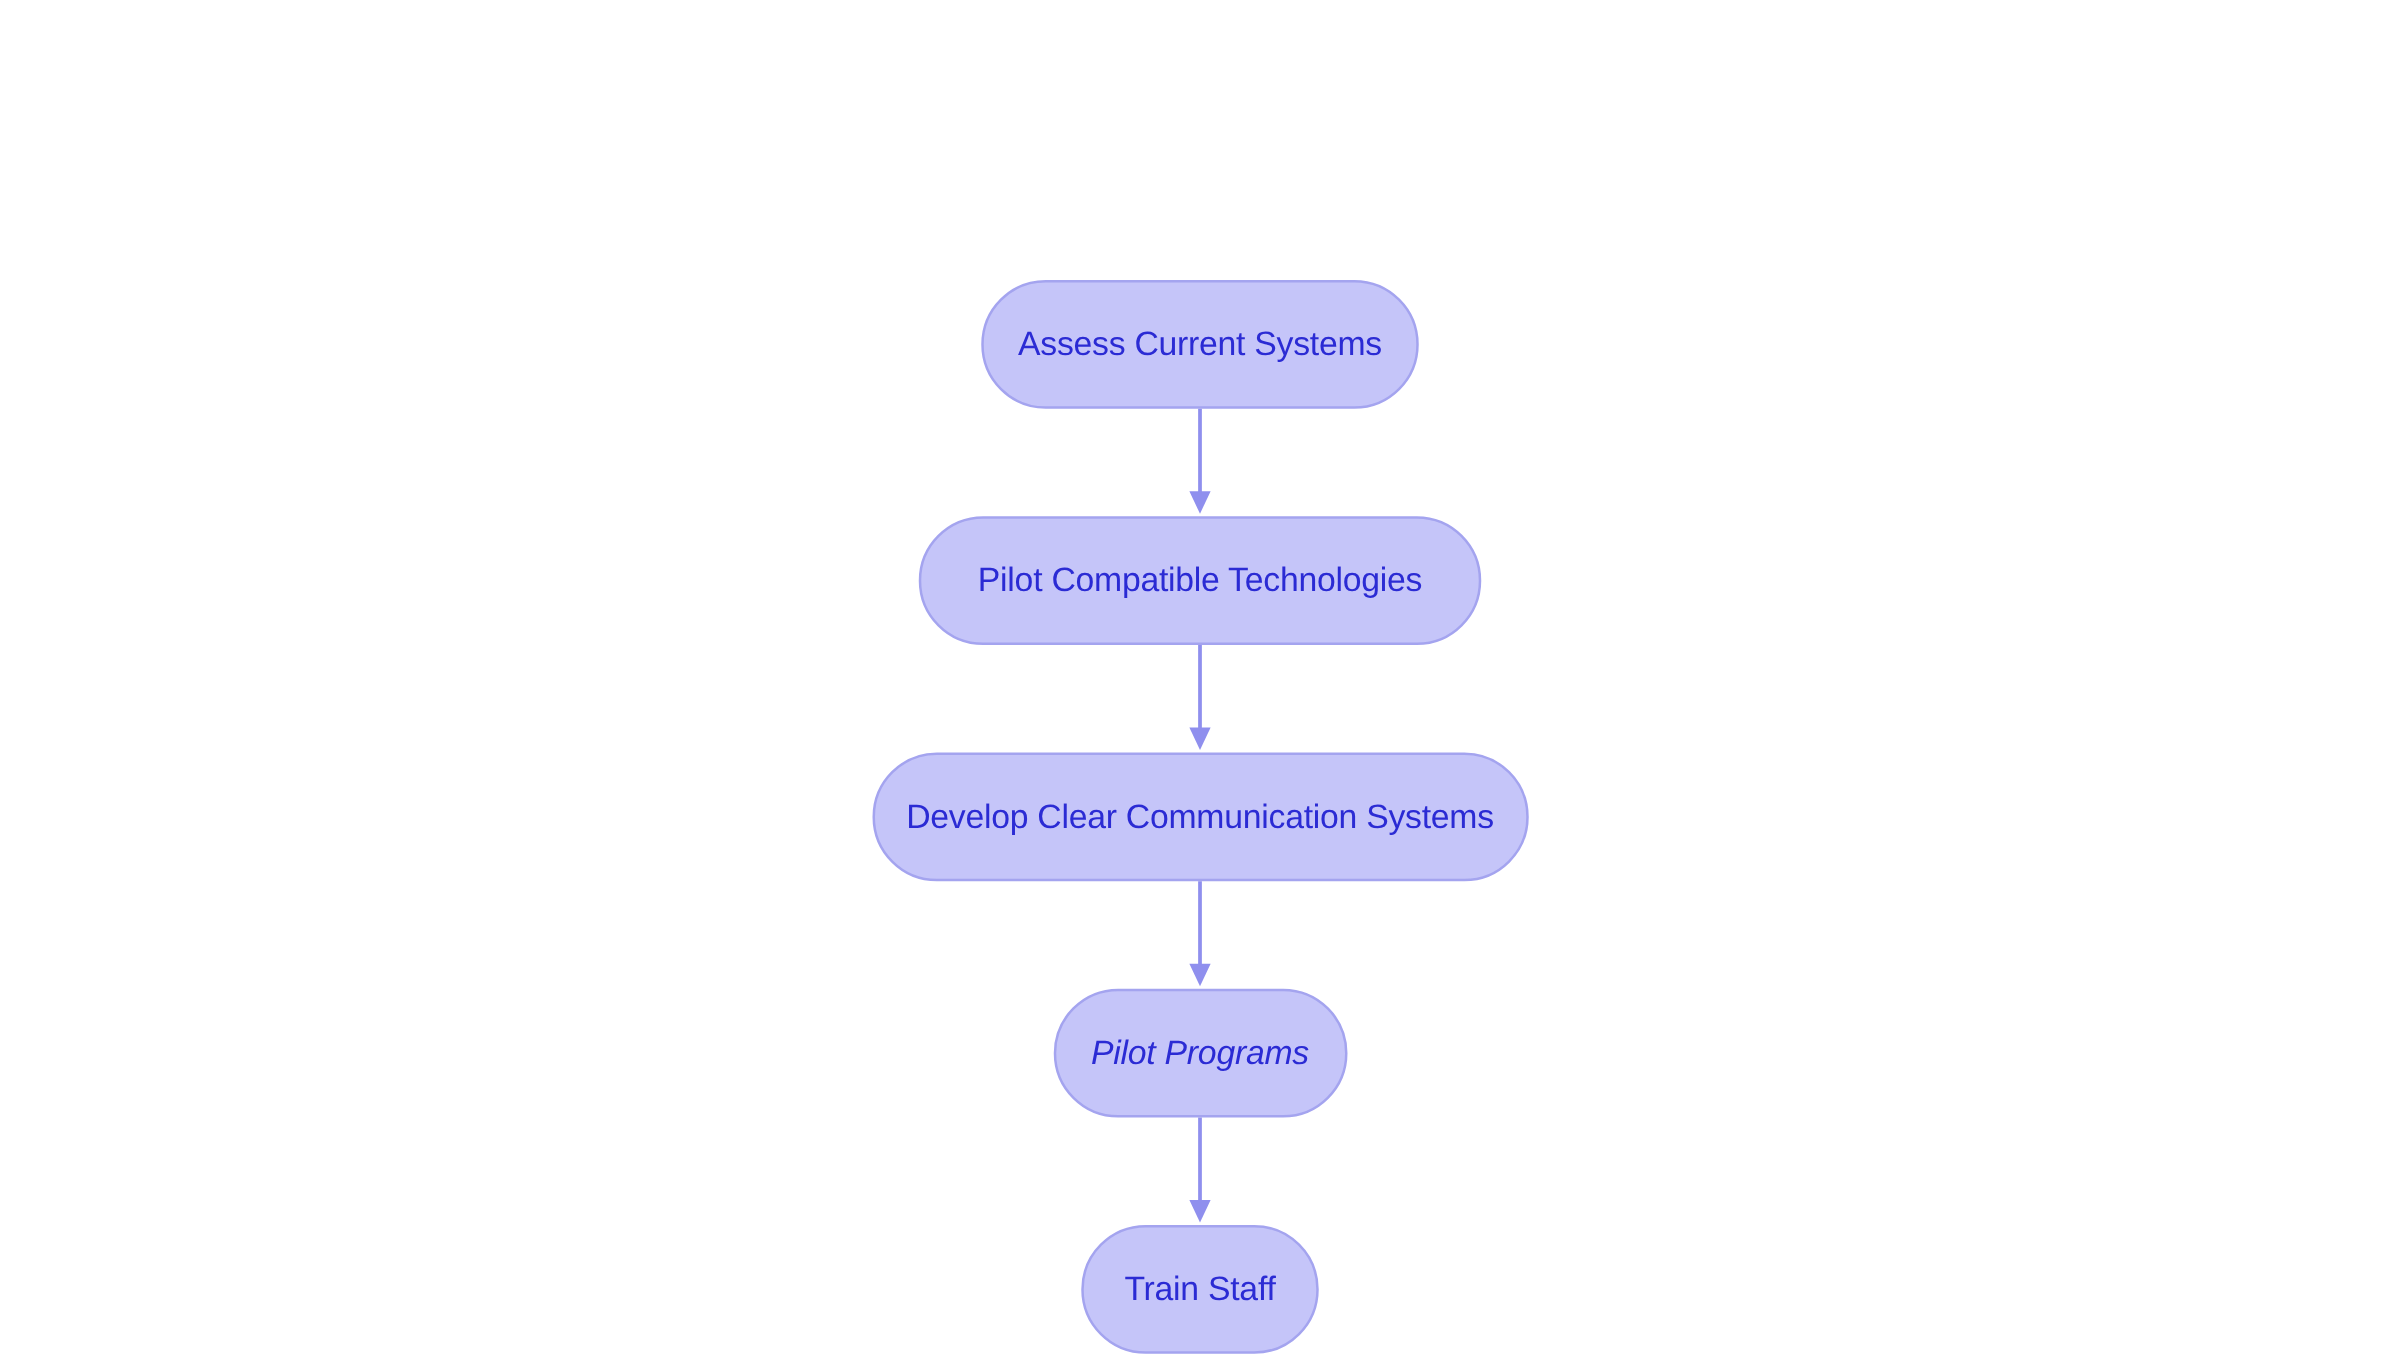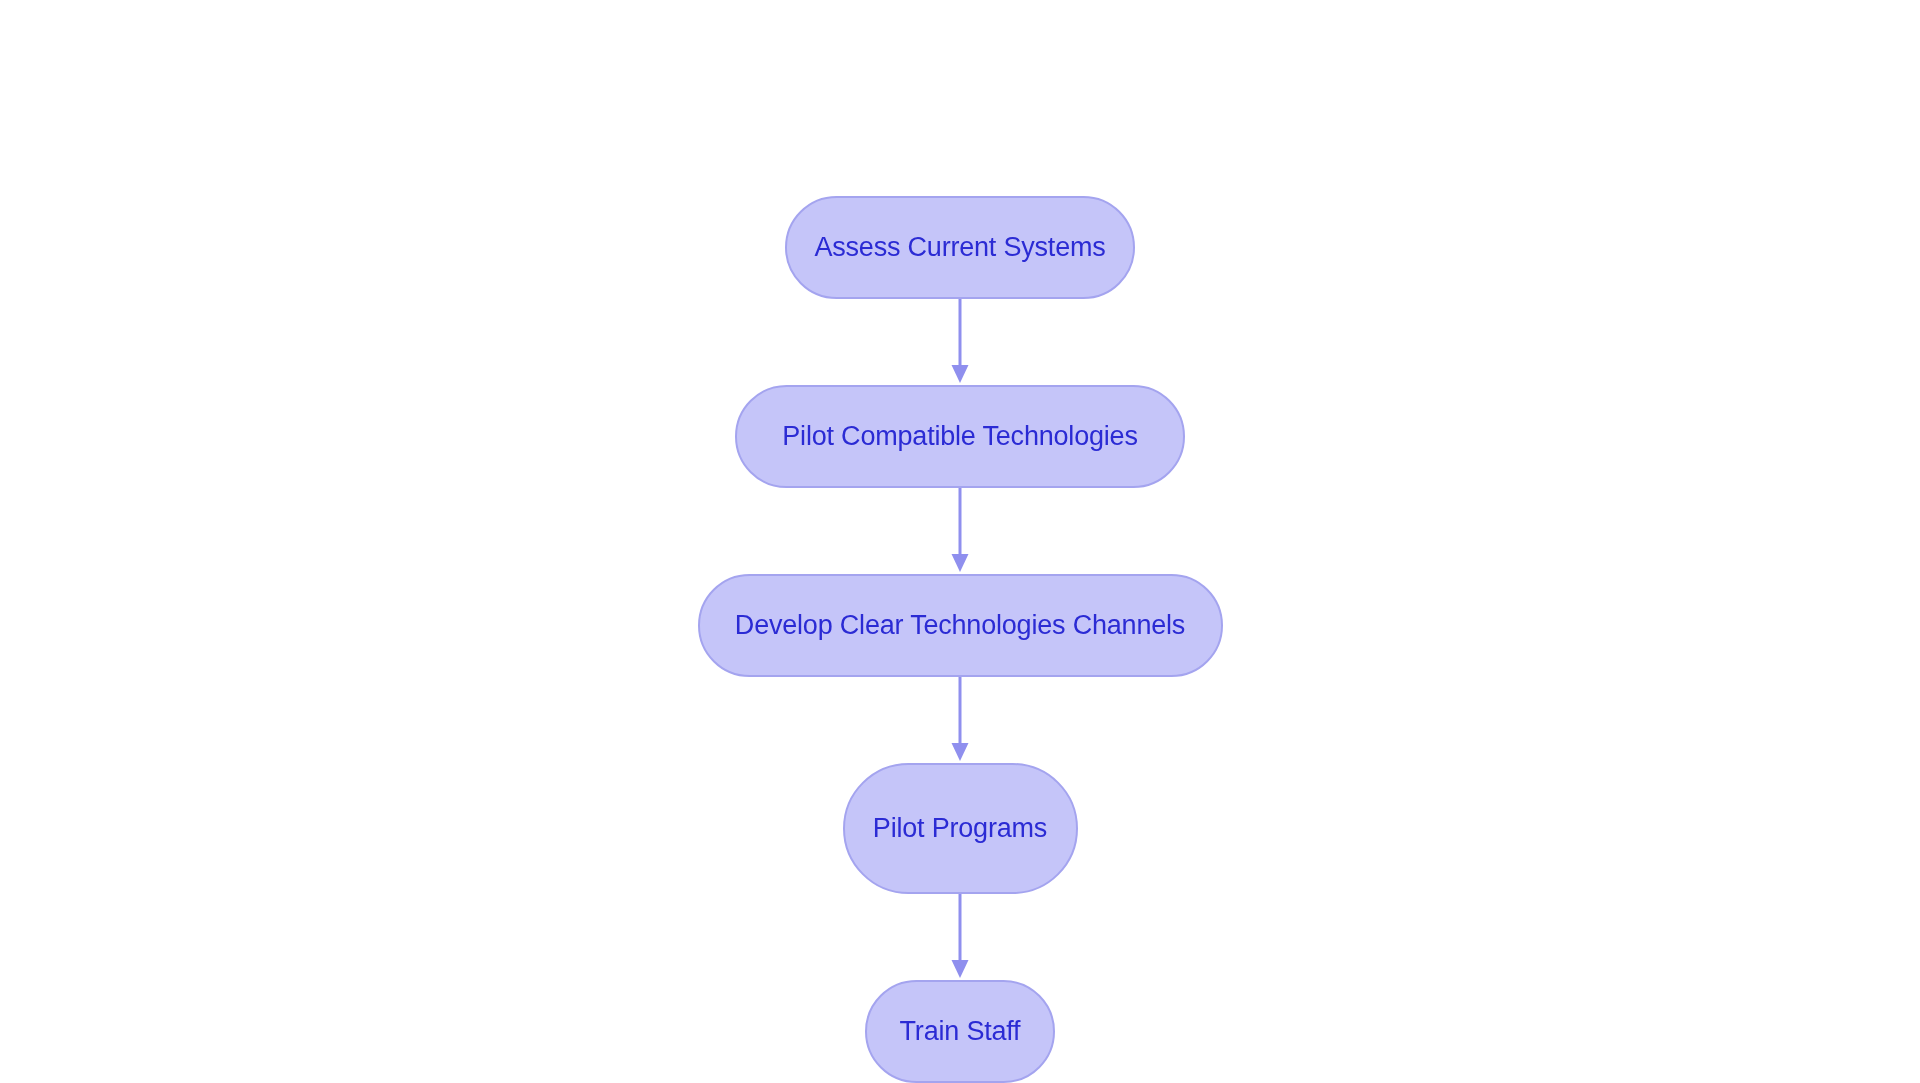--- a/index.html
+++ b/index.html
@@ -49,21 +49,21 @@
     font-family: "Liberation Sans", sans-serif;
     font-size: 27px;
     font-weight: 400;
     color: #2b2bd4;
     letter-spacing: -0.2px;
     line-height: 1;
   }
   .node-1 { width: 350px; height: 103px; }
   .node-2 { width: 450px; height: 103px; }
   .node-3 { width: 525px; height: 103px; }
-  .node-4 { width: 235px; height: 131px; }
+  .node-4 { width: 235px; height: 103px; font-style: italic; }
   .node-5 { width: 190px; height: 103px; }
 
   .connector {
     position: relative;
     width: 24px;
     height: 86px;
     flex: 0 0 auto;
     display: block;
   }
   .connector svg {
@@ -95,21 +95,21 @@
     </div>
 
     <div class="connector">
       <svg viewBox="0 0 24 86" xmlns="http://www.w3.org/2000/svg" aria-hidden="true">
         <line x1="12" y1="0" x2="12" y2="68" stroke="#8f8fee" stroke-width="3"></line>
         <polygon points="12,84 3.5,66 20.5,66" fill="#8f8fee"></polygon>
       </svg>
     </div>
 
     <div class="node node-3">
-      <span class="node-label">Develop Clear Technologies Channels</span>
+      <span class="node-label">Develop Clear Communication Systems</span>
     </div>
 
     <div class="connector">
       <svg viewBox="0 0 24 86" xmlns="http://www.w3.org/2000/svg" aria-hidden="true">
         <line x1="12" y1="0" x2="12" y2="68" stroke="#8f8fee" stroke-width="3"></line>
         <polygon points="12,84 3.5,66 20.5,66" fill="#8f8fee"></polygon>
       </svg>
     </div>
 
     <div class="node node-4">

